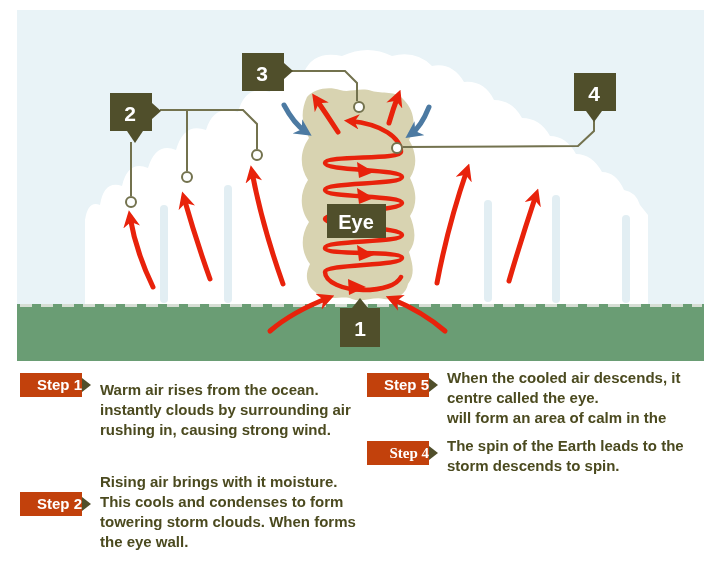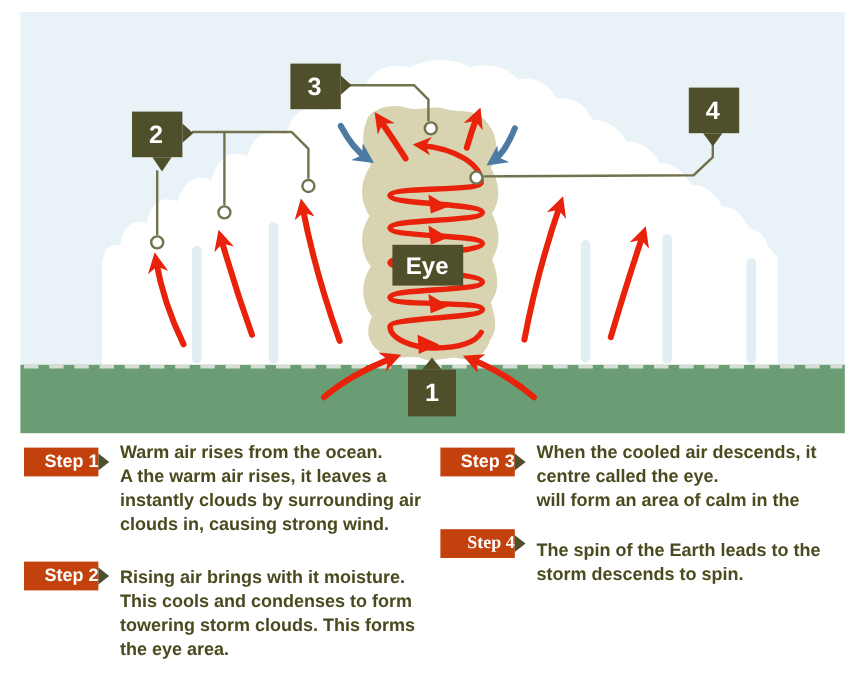--- a/index.html
+++ b/index.html
@@ -146,42 +146,41 @@
 
     <g>
       <rect x="327" y="204" width="59" height="34" fill="#504f2b"></rect>
       <text x="356" y="222" class="svg-eye" text-anchor="middle" dominant-baseline="central">Eye</text>
     </g>
   </svg>
 
   <div class="legend">
 
     <div class="badge" style="left:20px;top:8px;">Step 1</div>
-    <div class="step-text" style="left:100px;top:3px;">
+    <div class="step-text" style="left:100px;top:15px;">
       <div>Warm air rises from the ocean.</div>
-      <div>A the warm air rises, it leaves a</div>
       <div>instantly clouds by surrounding air</div>
-      <div>clouds in, causing strong wind.</div>
+      <div>rushing in, causing strong wind.</div>
     </div>
 
-    <div class="badge" style="left:20px;top:103px;">Step 2</div>
+    <div class="badge" style="left:20px;top:127px;">Step 2</div>
     <div class="step-text" style="left:100px;top:107px;">
       <div>Rising air brings with it moisture.</div>
       <div>This cools and condenses to form</div>
-      <div>towering storm clouds. This forms</div>
-      <div>the eye area.</div>
+      <div>towering storm clouds. When forms</div>
+      <div>the eye wall.</div>
     </div>
 
-    <div class="badge" style="left:367px;top:8px;">Step 3</div>
+    <div class="badge" style="left:367px;top:8px;">Step 5</div>
     <div class="step-text" style="left:447px;top:3px;">
       <div>When the cooled air descends, it</div>
       <div>centre called the eye.</div>
       <div>will form an area of calm in the</div>
     </div>
 
     <div class="badge" style="left:367px;top:76px;font-family:Liberation Serif, serif;">Step 4</div>
-    <div class="step-text" style="left:447px;top:84px;">
+    <div class="step-text" style="left:447px;top:71px;">
       <div>The spin of the Earth leads to the</div>
       <div>storm descends to spin.</div>
     </div>
 
   </div>
 </div>
 
 </body></html>

